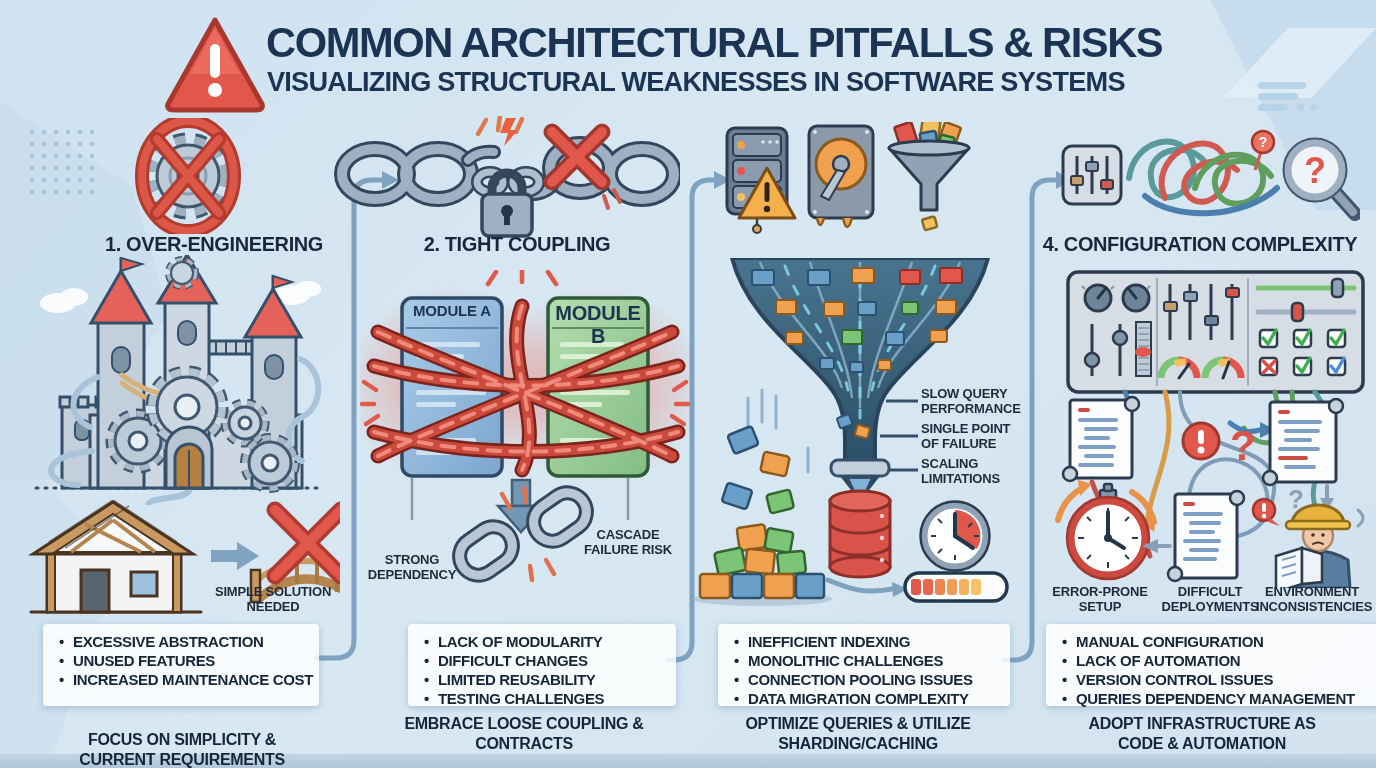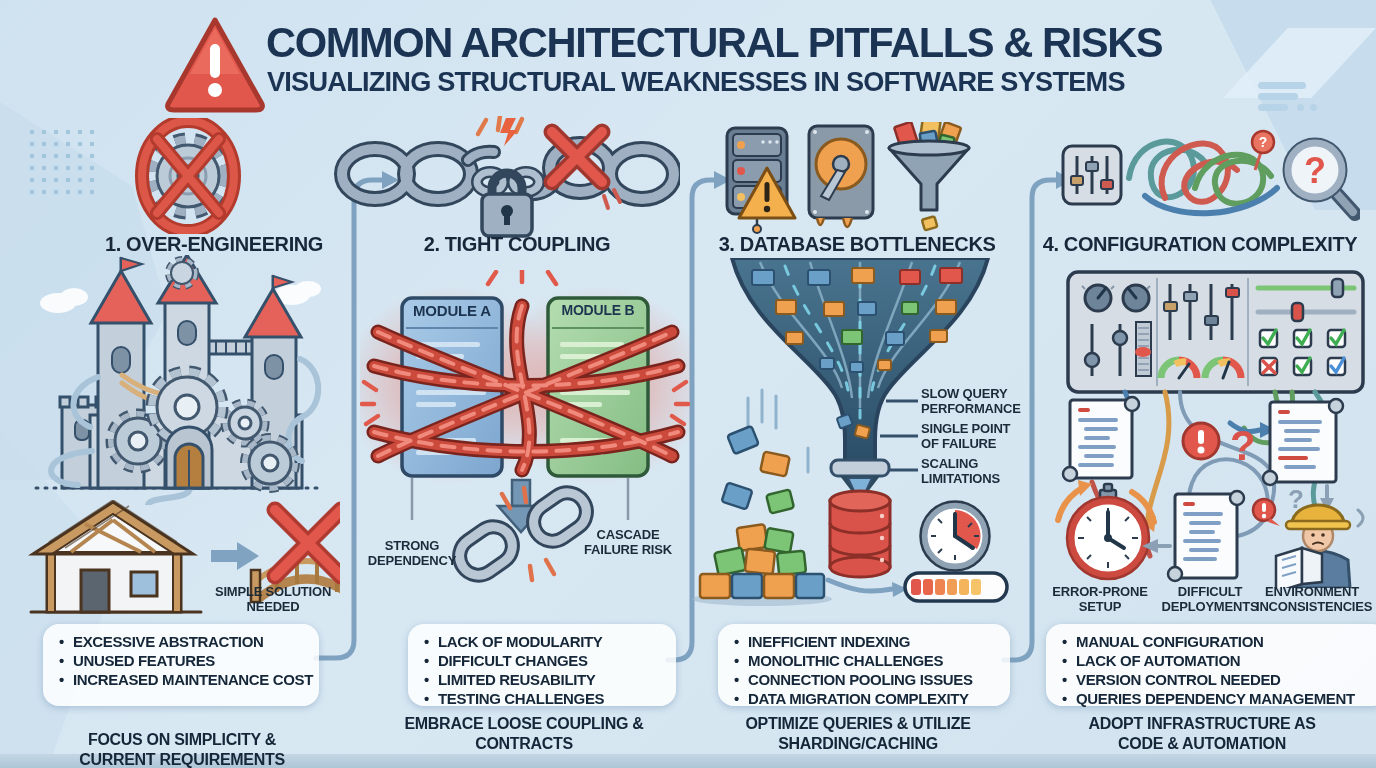--- a/index.html
+++ b/index.html
@@ -20,21 +20,21 @@
   .title{position:absolute;left:266px;top:18px;font-weight:700;font-size:43px;
     color:#1c3454;letter-spacing:-1.5px;transform:scaleX(.97);transform-origin:left top;white-space:nowrap;}
   .subtitle{position:absolute;left:267px;top:66px;font-weight:700;font-size:28px;
     color:#1c3454;letter-spacing:-0.8px;transform:scaleX(.97);transform-origin:left top;white-space:nowrap;}
   
   .col-heading{position:absolute;font-weight:700;font-size:20px;color:#18273a;
     letter-spacing:-0.4px;text-align:center;white-space:nowrap;transform:translateX(-50%);}
   .col-label{position:absolute;font-weight:700;font-size:13px;line-height:1.16;
     color:#1c2b3a;letter-spacing:-0.2px;text-align:center;}
   .col-label.left{text-align:left;}
-  .bullet-box{position:absolute;background:rgba(255,255,255,.85);border-radius:16px;
+  .bullet-box{position:absolute;background:rgba(255,255,255,.85);border-radius:4px;
     box-shadow:0 2px 7px rgba(110,145,180,.45);padding:9px 12px 8px 14px;box-sizing:border-box;}
   .bullet-box ul{margin:0;padding:0 0 0 16px;list-style:none;}
   .bullet-box li{font-weight:700;font-size:15px;line-height:1.26;color:#142638;
     letter-spacing:-0.35px;position:relative;white-space:nowrap;}
   .bullet-box li::before{content:"•";position:absolute;left:-14px;}
   .col-footer{position:absolute;font-weight:700;font-size:16px;line-height:1.22;
     color:#142638;letter-spacing:-0.3px;text-align:center;transform:translateX(-50%);}
   svg text{font-family:"Liberation Sans",sans-serif;font-weight:700;}
 </style>
 </head>
@@ -393,22 +393,22 @@
       <rect x="172" y="228" width="56" height="38" rx="19" fill="none" stroke="#b9c6d4" stroke-width="9" transform="rotate(-35 200 247)"></rect>
       <g stroke="#e0714a" stroke-width="4.5" stroke-linecap="round">
         <line x1="150" y1="238" x2="142" y2="224"></line>
           <line x1="166" y1="232" x2="164" y2="218"></line>
         <line x1="186" y1="290" x2="194" y2="304"></line>
           <line x1="170" y1="296" x2="172" y2="310"></line>
       </g>
     </g>
   </svg>
   <div class="col-label" style="left:402px;top:302px;width:100px;font-size:15px;color:#1d3450;">MODULE A</div>
-  <div class="col-label" style="left:548px;top:302px;width:100px;font-size:14px;color:#1d3450;">MODULE B</div>
-  <div class="col-label" style="left:352px;top:538px;width:120px;">STRONG DEPENDENCY</div>
+  <div class="col-label" style="left:548px;top:302px;width:100px;font-size:20px;color:#1d3450;">MODULE B</div>
+  <div class="col-label" style="left:352px;top:552px;width:120px;">STRONG DEPENDENCY</div>
   <div class="col-label" style="left:568px;top:527px;width:120px;">CASCADE FAILURE RISK</div>
 
   <div class="bullet-box" style="left:408px;top:624px;width:268px;height:82px;">
     <ul>
       <li>LACK OF MODULARITY</li>
       <li>DIFFICULT CHANGES</li>
       <li>LIMITED REUSABILITY</li>
       <li>TESTING CHALLENGES</li>
     </ul>
   </div>
@@ -448,21 +448,20 @@
       <rect x="172" y="2" width="18" height="22" rx="2" fill="#e2574c" stroke="#8c2f28" stroke-width="2.5" transform="rotate(-18 181 13)"></rect>
       <rect x="196" y="-2" width="18" height="24" rx="2" fill="#f3c05f" stroke="#8a6a1e" stroke-width="2.5" transform="rotate(8 205 10)"></rect>
       <rect x="216" y="2" width="17" height="22" rx="2" fill="#f0a14f" stroke="#8a5a1e" stroke-width="2.5" transform="rotate(20 224 13)"></rect>
       <rect x="196" y="10" width="16" height="18" rx="2" fill="#6aa0c8" stroke="#2c5070" stroke-width="2.5" transform="rotate(-10 204 19)"></rect>
       <rect x="214" y="14" width="14" height="16" rx="2" fill="#7cc576" stroke="#33662f" stroke-width="2.5" transform="rotate(14 221 22)"></rect>
       <polygon points="164,26 244,26 212,62 212,88 196,88 196,62" fill="#8fa3b5" stroke="#2c3c4e" stroke-width="3" stroke-linejoin="round"></polygon>
       <ellipse cx="204" cy="26" rx="40" ry="7" fill="#aebfcf" stroke="#2c3c4e" stroke-width="3"></ellipse>
       <rect x="198" y="96" width="13" height="11" rx="2" fill="#f3c05f" stroke="#8a6a1e" stroke-width="2.5" transform="rotate(-16 204 101)"></rect>
     </g>
   </svg>
-  <div class="col-heading" style="left:857px;top:233px;">3. DATABASE BOTTLENECKS</div>
 
   <svg class="abs" style="left:690px;top:258px;" width="340" height="348" viewBox="0 0 340 348">
     <defs>
       <linearGradient id="funnelG" x1="0" y1="0" x2="0" y2="1">
         <stop offset="0" stop-color="#49748f"></stop>
           <stop offset="1" stop-color="#2c4f68"></stop>
       </linearGradient>
     </defs>
 
     <path d="M 42 0 C 58 62 116 96 142 132 C 152 145 155 162 155 182 L 155 204 L 185 204 L 185 182 C 185 162 188 145 198 132 C 224 96 282 62 298 0 Z" fill="url(#funnelG)" stroke="#29445c" stroke-width="4" stroke-linejoin="round"></path>
@@ -843,19 +842,19 @@
     </g>
   </svg>
   <div class="col-label" style="left:1048px;top:584px;width:104px;">ERROR-PRONE SETUP</div>
   <div class="col-label" style="left:1156px;top:584px;width:108px;">DIFFICULT DEPLOYMENTS</div>
   <div class="col-label" style="left:1256px;top:584px;width:112px;">ENVIRONMENT INCONSISTENCIES</div>
 
   <div class="bullet-box" style="left:1046px;top:624px;width:342px;height:82px;">
     <ul>
       <li>MANUAL CONFIGURATION</li>
       <li>LACK OF AUTOMATION</li>
-      <li>VERSION CONTROL NEEDED</li>
+      <li>VERSION CONTROL ISSUES</li>
       <li>QUERIES DEPENDENCY MANAGEMENT</li>
     </ul>
   </div>
   <div class="col-footer" style="left:1202px;top:714px;width:240px;">ADOPT INFRASTRUCTURE AS CODE &amp; AUTOMATION</div>
 
 </div>
 
 </body></html>

